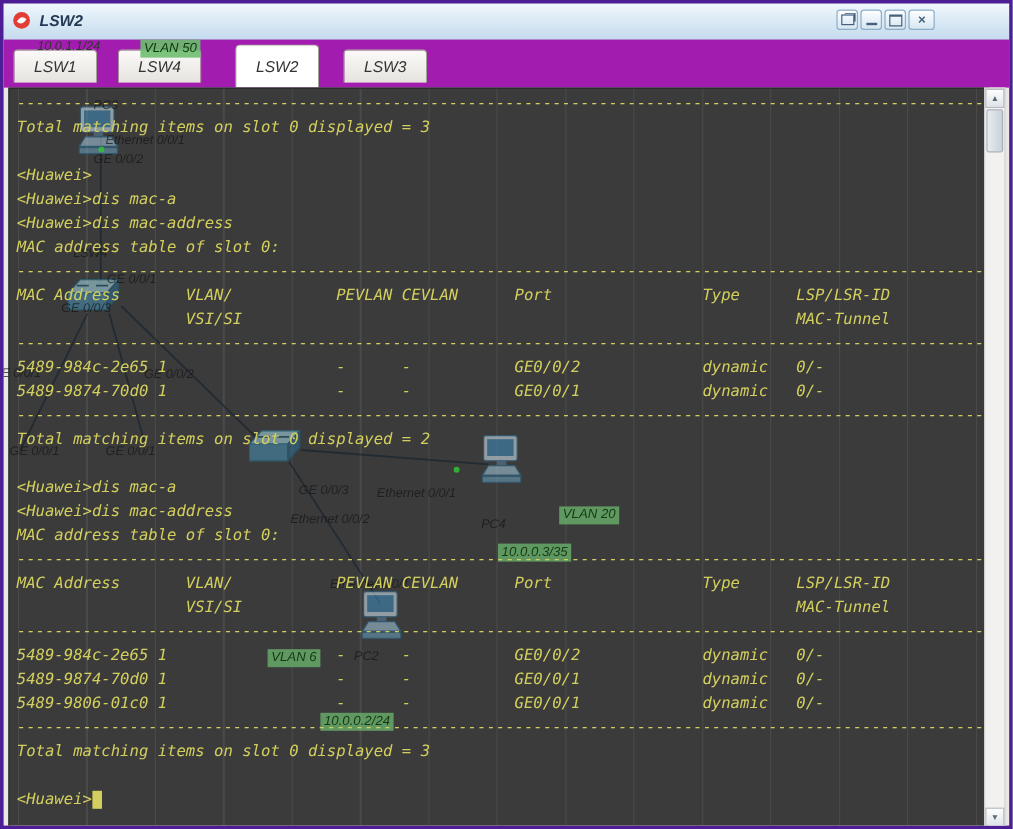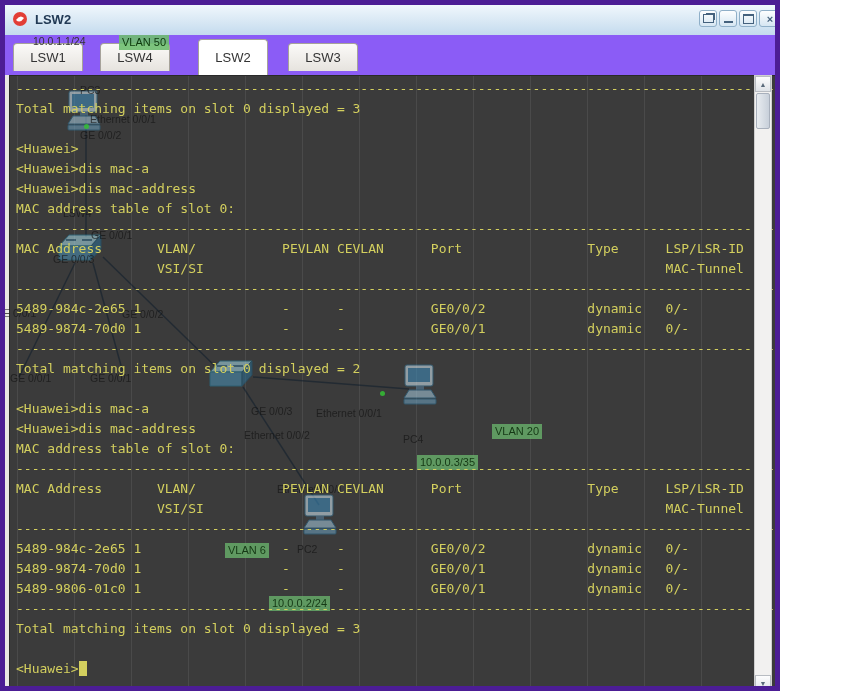--- a/index.html
+++ b/index.html
@@ -1,34 +1,34 @@
 <!DOCTYPE html>
 <html><head>
 <meta charset="utf-8">
 <style>
   html,body { margin:0; padding:0; background:#ffffff; font-family:"Liberation Sans",sans-serif; }
-  .window { position:relative; width:780px; height:691px; background:#e9e7e4;
-            border:5px solid #4c1d95; box-sizing:border-box; overflow:hidden; }
+  .window { position:relative; width:844px; height:691px; background:#e9e7e4;
+            border:3px solid #4c1d95; box-sizing:border-box; overflow:hidden;font-style:italic; }
 
   
   .titlebar { position:absolute; left:0; top:0; right:0; height:30px;
               background:linear-gradient(#f0f7fc,#c4dbee); border-bottom:1px solid #9ab4ca; }
   .app-icon { position:absolute; left:7px; top:6px; width:16px; height:16px; }
   .title { position:absolute; left:30px; top:7px; font-size:13px; font-weight:700; color:#223a55; }
   .controls { position:absolute; left:694px; top:5px; display:flex; gap:2px; }
   .ctl { width:18px; height:17px; background:linear-gradient(#fdfeff,#d6e6f2);
          border:1px solid #8fafc8; border-radius:3px; display:flex; align-items:center;
          justify-content:center; color:#44617d; font-size:11px; box-sizing:border-box; }
   .ctl.close { width:22px; font-weight:700; }
   .popout-shape { width:9px; height:7px; border:1px solid #44617d; box-shadow:2px -2px 0 -1px #44617d; }
   .min-shape { width:9px; height:0; border-bottom:2px solid #44617d; margin-top:7px; }
   .max-shape { width:9px; height:7px; border:1px solid #44617d; border-top-width:2px; }
 
   
-  .tabstrip { position:absolute; left:0; top:30px; right:0; height:40px; background:#8b5cf6; }
+  .tabstrip { position:absolute; left:0; top:30px; right:0; height:40px; background:#a21caf; }
   .tab { position:absolute; top:8px; height:28px; width:70px;
          background:linear-gradient(#fbfaf8,#e6e3de); border:1px solid #a6a29a; border-bottom:none;
          border-radius:4px 4px 0 0; display:flex; align-items:center; justify-content:center;
          font-size:13px; color:#333; box-sizing:border-box; cursor:default; }
   .tab.active { top:4px; height:36px; background:#fff; z-index:1; }
 
   
   .terminal { position:absolute; left:4px; top:70px; width:817px; height:617px;
               background-color:#3b3b3b;
               background-image:repeating-linear-gradient(90deg, rgba(255,255,255,0.08) 0 1px, transparent 1px 57px);
@@ -165,21 +165,21 @@
     <span class="tlabel" style="left:86px;top:224px">GE 0/0/1</span>
     <span class="tlabel" style="left:48px;top:248px">GE 0/0/3</span>
     <span class="tlabel" style="left:-10px;top:302px">GE 0/0/1</span>
     <span class="tlabel" style="left:117px;top:303px">GE 0/0/2</span>
     <span class="tlabel" style="left:5px;top:367px">GE 0/0/1</span>
     <span class="tlabel" style="left:85px;top:367px">GE 0/0/1</span>
     <span class="tlabel" style="left:246px;top:400px">GE 0/0/3</span>
     <span class="tlabel" style="left:311px;top:402px">Ethernet 0/0/1</span>
     <span class="tlabel" style="left:239px;top:424px">Ethernet 0/0/2</span>
     <span class="tlabel" style="left:398px;top:428px">PC4</span>
-    <span class="chip" style="left:487px;top:419px">VLAN 20</span>
+    <span class="chip" style="left:463px;top:419px">VLAN 20</span>
     <span class="chip" style="left:412px;top:450px">10.0.0.3/35</span>
     <span class="tlabel" style="left:272px;top:478px">Ethernet 0/0/1</span>
     <span class="chip" style="left:220px;top:538px">VLAN 6</span>
     <span class="tlabel" style="left:292px;top:538px">PC2</span>
     <span class="chip" style="left:264px;top:591px">10.0.0.2/24</span>
   </div>
 
   <pre class="termtext">-------------------------------------------------------------------------------------------------------
 Total matching items on slot 0 displayed = 3
 

